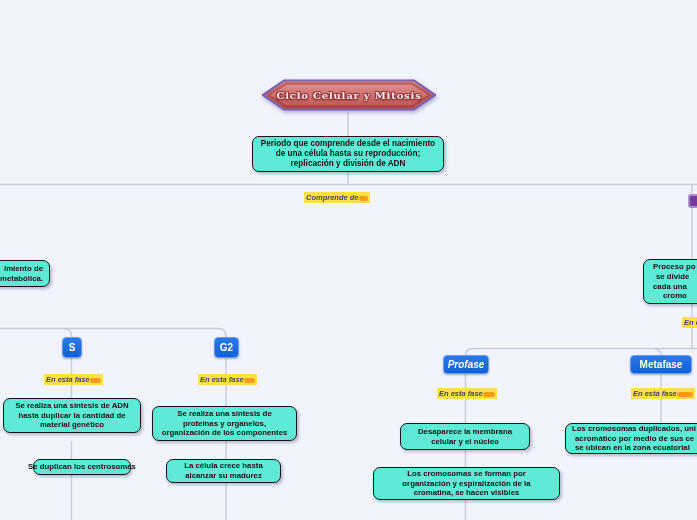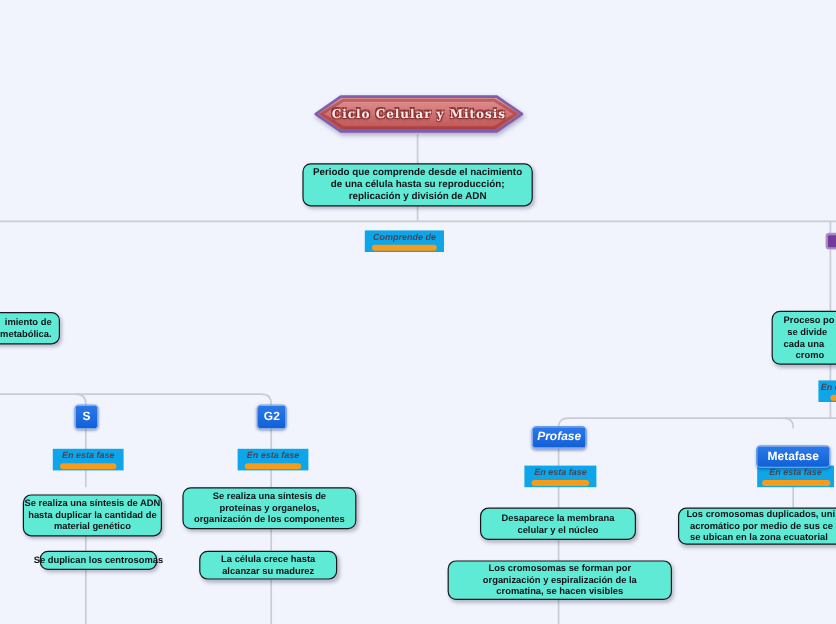--- a/index.html
+++ b/index.html
@@ -30,22 +30,22 @@
     position:absolute;z-index:3;box-sizing:border-box;
     background:linear-gradient(180deg,#2b79e8,#1160d8);
     border:1px solid #6d9cec;border-radius:4px;
     box-shadow:0 1px 2px rgba(20,40,90,.35);
     color:#ffffff;font-weight:700;font-size:10px;
     display:flex;align-items:center;justify-content:center;
   }
 
   
   .edge-label{
-    position:absolute;z-index:2;background:#0ea5e9;
-    display:flex;flex-direction:column;align-items:center;
+    position:absolute;z-index:2;background:#fde047;
+    display:flex;align-items:center;
     font-style:italic;font-weight:700;font-size:7.5px;color:#44475a;
     padding:1px 2px;white-space:nowrap;
   }
   .edge-label .bar{height:4.5px;background:#f79b18;border-radius:2.5px;margin-top:2px;}
   .edge-label.left-align{align-items:flex-start;}
 
   
   #title-node{position:absolute;left:262px;top:77px;width:174px;height:36px;z-index:3;}
   #title-node svg{filter:drop-shadow(1px 2px 2px rgba(90,70,130,.45));}
   #title-text{
@@ -131,40 +131,40 @@
   </div>
 
   <div class="edge-label left-align" style="left:682px;top:317px;width:62px;">
     <span>En esta fase</span>
     <span class="bar" style="width:55px;margin-left:8px;"></span>
   </div>
 
   <div class="phase" style="left:62px;top:337px;width:20px;height:21px;">S</div>
   <div class="phase" style="left:214px;top:337px;width:25px;height:21px;">G2</div>
   <div class="phase" style="left:443px;top:355px;width:46px;height:19px;font-style:italic;">Profase</div>
-  <div class="phase" style="left:630px;top:355px;width:62px;height:19px;margin-top:16px;">Metafase</div>
+  <div class="phase" style="left:630px;top:355px;width:62px;height:19px;">Metafase</div>
 
   <div class="edge-label" style="left:44px;top:374px;width:55px;">
     <span>En esta fase</span>
     <span class="bar" style="width:47px;"></span>
   </div>
   <div class="edge-label" style="left:198px;top:374px;width:55px;">
     <span>En esta fase</span>
     <span class="bar" style="width:47px;"></span>
   </div>
   <div class="edge-label" style="left:437px;top:388px;width:56px;">
     <span>En esta fase</span>
     <span class="bar" style="width:48px;"></span>
   </div>
   <div class="edge-label" style="left:631px;top:388px;width:60px;">
     <span>En esta fase</span>
     <span class="bar" style="width:57px;"></span>
   </div>
 
-  <div class="node" style="left:3px;top:412px;width:116px;height:35px;margin-left:16px;">
+  <div class="node" style="left:3px;top:398px;width:138px;height:35px;">
       <div class="ln">Se realiza una síntesis de ADN</div>
       <div class="ln">hasta duplicar la cantidad de</div>
       <div class="ln">material genético</div>
     </div>
   <div class="node" style="left:33px;top:459px;width:98px;height:16px;">
       <div class="ln">Se duplican los centrosomas</div>
     </div>
 
   <div class="node" style="left:152px;top:406px;width:145px;height:35px;">
       <div class="ln">Se realiza una síntesis de</div>

